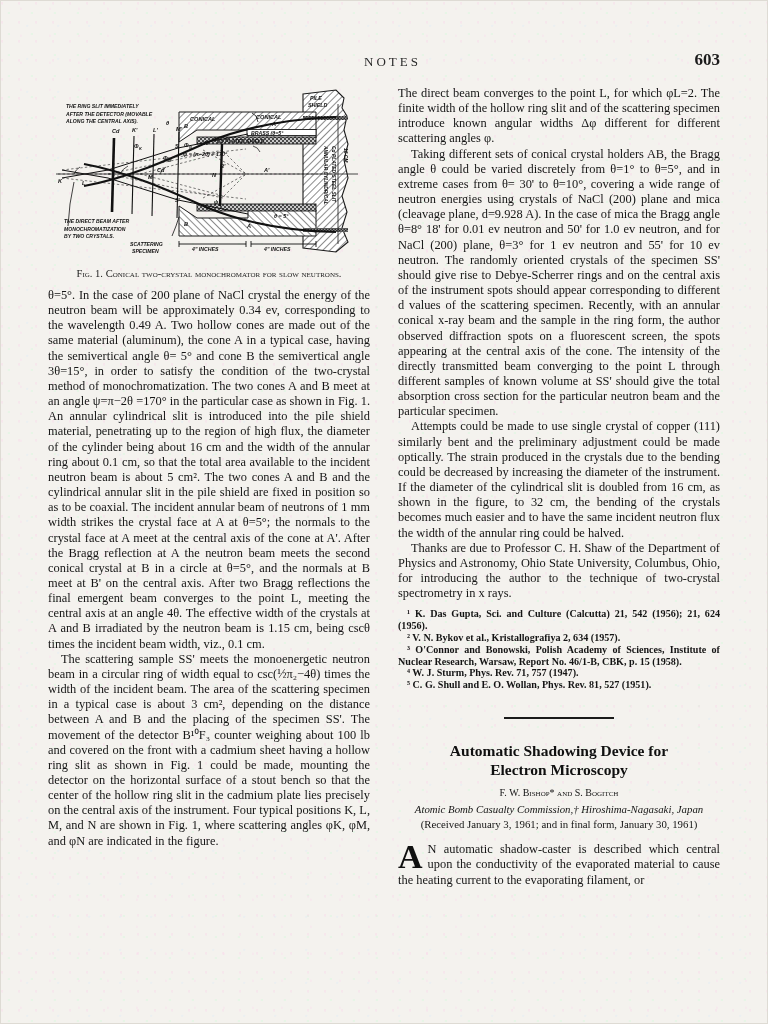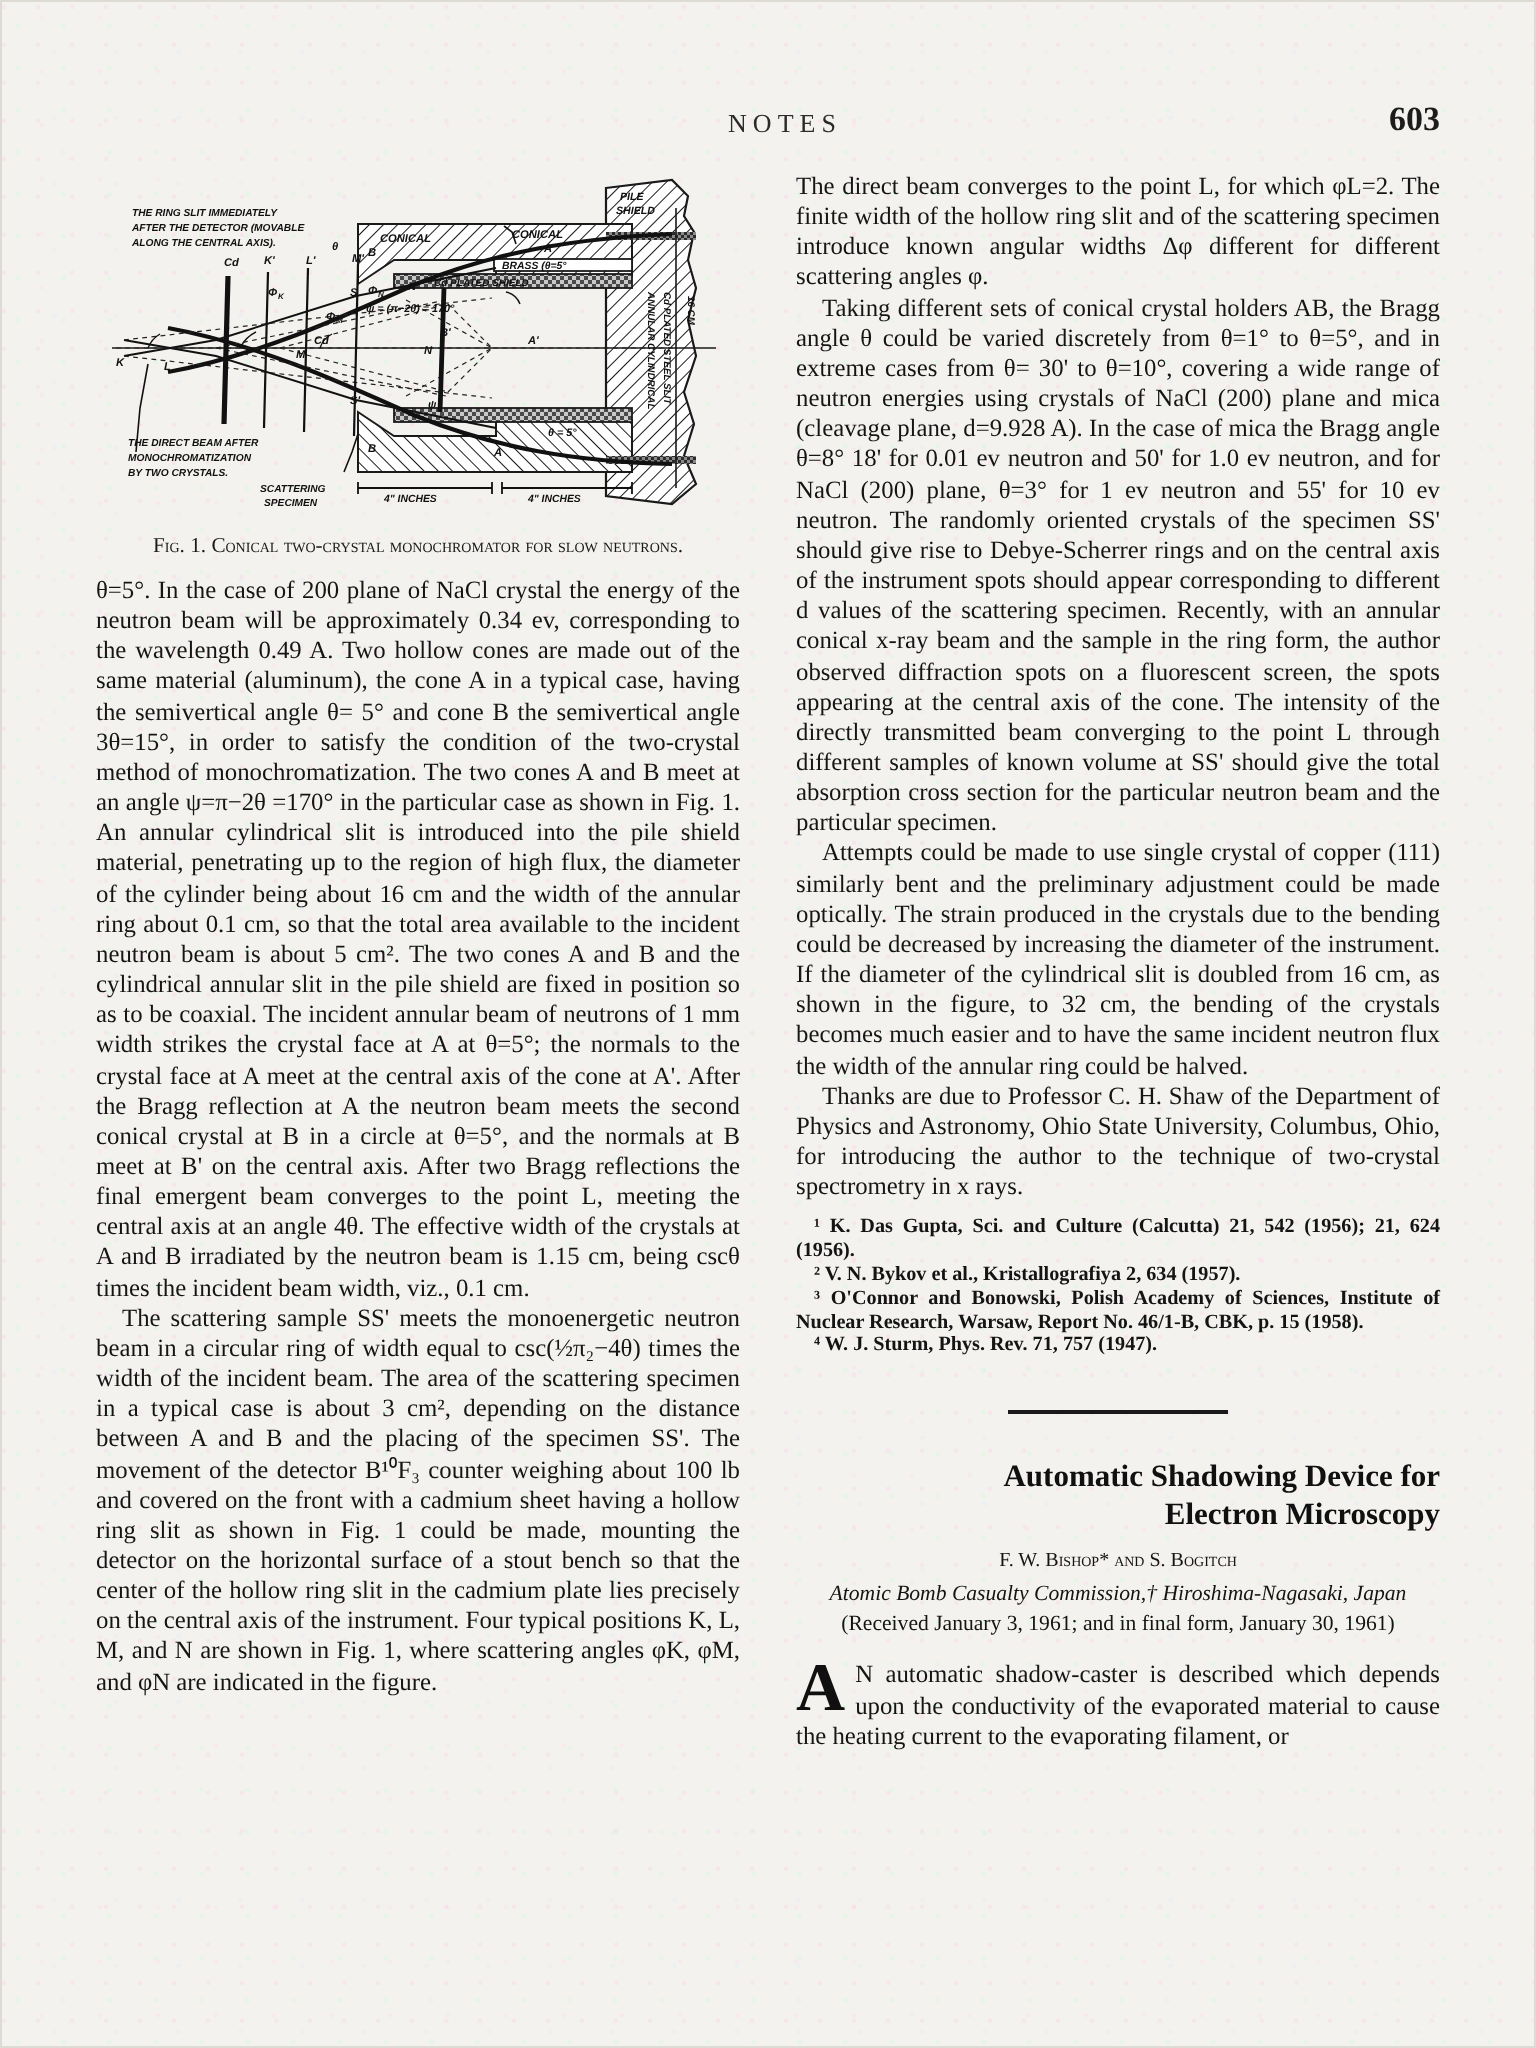--- a/index.html
+++ b/index.html
@@ -76,21 +76,21 @@
     color:#141414;margin:0;text-indent:9px;
   }
 
   .rule{
     width:110px;height:2px;background:#1a1a1a;
     margin:26px auto 22px auto;
   }
 
   
   .arttitle{
-    text-align:right;font-size:15.5px;font-weight:bold;
+    text-align:center;font-size:15.5px;font-weight:bold;
     line-height:19px;color:#101010;margin:0 0 8px 0;
   }
   .authors{
     text-align:center;font-size:10px;color:#141414;margin:0 0 5px 0;
     font-variant:small-caps;
   }
   .affil{
     text-align:center;font-size:10.8px;font-style:italic;color:#141414;
     margin:0 0 3px 0;
   }
@@ -289,32 +289,33 @@
         <p class="body noindent">The direct beam converges to the point L, for which φL=2. The finite width of the hollow ring slit and of the scattering specimen introduce known angular widths Δφ different for different scattering angles φ.</p>
         <p class="body">Taking different sets of conical crystal holders AB, the Bragg angle θ could be varied discretely from θ=1° to θ=5°, and in extreme cases from θ= 30' to θ=10°, covering a wide range of neutron energies using crystals of NaCl (200) plane and mica (cleavage plane, d=9.928 A). In the case of mica the Bragg angle θ=8° 18' for 0.01 ev neutron and 50' for 1.0 ev neutron, and for NaCl (200) plane, θ=3° for 1 ev neutron and 55' for 10 ev neutron. The randomly oriented crystals of the specimen SS' should give rise to Debye-Scherrer rings and on the central axis of the instrument spots should appear corresponding to different d values of the scattering specimen. Recently, with an annular conical x-ray beam and the sample in the ring form, the author observed diffraction spots on a fluorescent screen, the spots appearing at the central axis of the cone. The intensity of the directly transmitted beam converging to the point L through different samples of known volume at SS' should give the total absorption cross section for the particular neutron beam and the particular specimen.</p>
         <p class="body">Attempts could be made to use single crystal of copper (111) similarly bent and the preliminary adjustment could be made optically. The strain produced in the crystals due to the bending could be decreased by increasing the diameter of the instrument. If the diameter of the cylindrical slit is doubled from 16 cm, as shown in the figure, to 32 cm, the bending of the crystals becomes much easier and to have the same incident neutron flux the width of the annular ring could be halved.</p>
         <p class="body">Thanks are due to Professor C. H. Shaw of the Department of Physics and Astronomy, Ohio State University, Columbus, Ohio, for introducing the author to the technique of two-crystal spectrometry in x rays.</p>
 
         <div class="refs">
           <p class="ref">¹ K. Das Gupta, Sci. and Culture (Calcutta) 21, 542 (1956); 21, 624 (1956).</p>
           <p class="ref">² V. N. Bykov et al., Kristallografiya 2, 634 (1957).</p>
           <p class="ref">³ O'Connor and Bonowski, Polish Academy of Sciences, Institute of Nuclear Research, Warsaw, Report No. 46/1-B, CBK, p. 15 (1958).</p>
           <p class="ref">⁴ W. J. Sturm, Phys. Rev. 71, 757 (1947).</p>
+          <p class="ref">⁵ C. G. Shull and E. O. Wollan, Phys. Rev. 81, 527 (1951).</p>
         </div>
 
         <div class="rule"></div>
 
         <div>
           <div class="arttitle">
             <span>Automatic Shadowing Device for</span><br>
             <span>Electron Microscopy</span>
           </div>
           <div class="authors">F. W. Bishop* and S. Bogitch</div>
           <div class="affil">Atomic Bomb Casualty Commission,† Hiroshima-Nagasaki, Japan</div>
           <div class="received">(Received January 3, 1961; and in final form, January 30, 1961)</div>
         </div>
 
-        <p class="abstractp"><span class="dropcap">A</span><span>N automatic shadow-caster is described which depends upon the conductivity of the evaporated material to cause the heating current to the evaporating filament, or</span></p>
+        <p class="abstractp"><span class="dropcap">A</span><span>N automatic shadow-caster is described which central upon the conductivity of the evaporated material to cause the heating current to the evaporating filament, or</span></p>
       </div>
 
     </div>
   </div>
 </div>
 
 </body></html>

